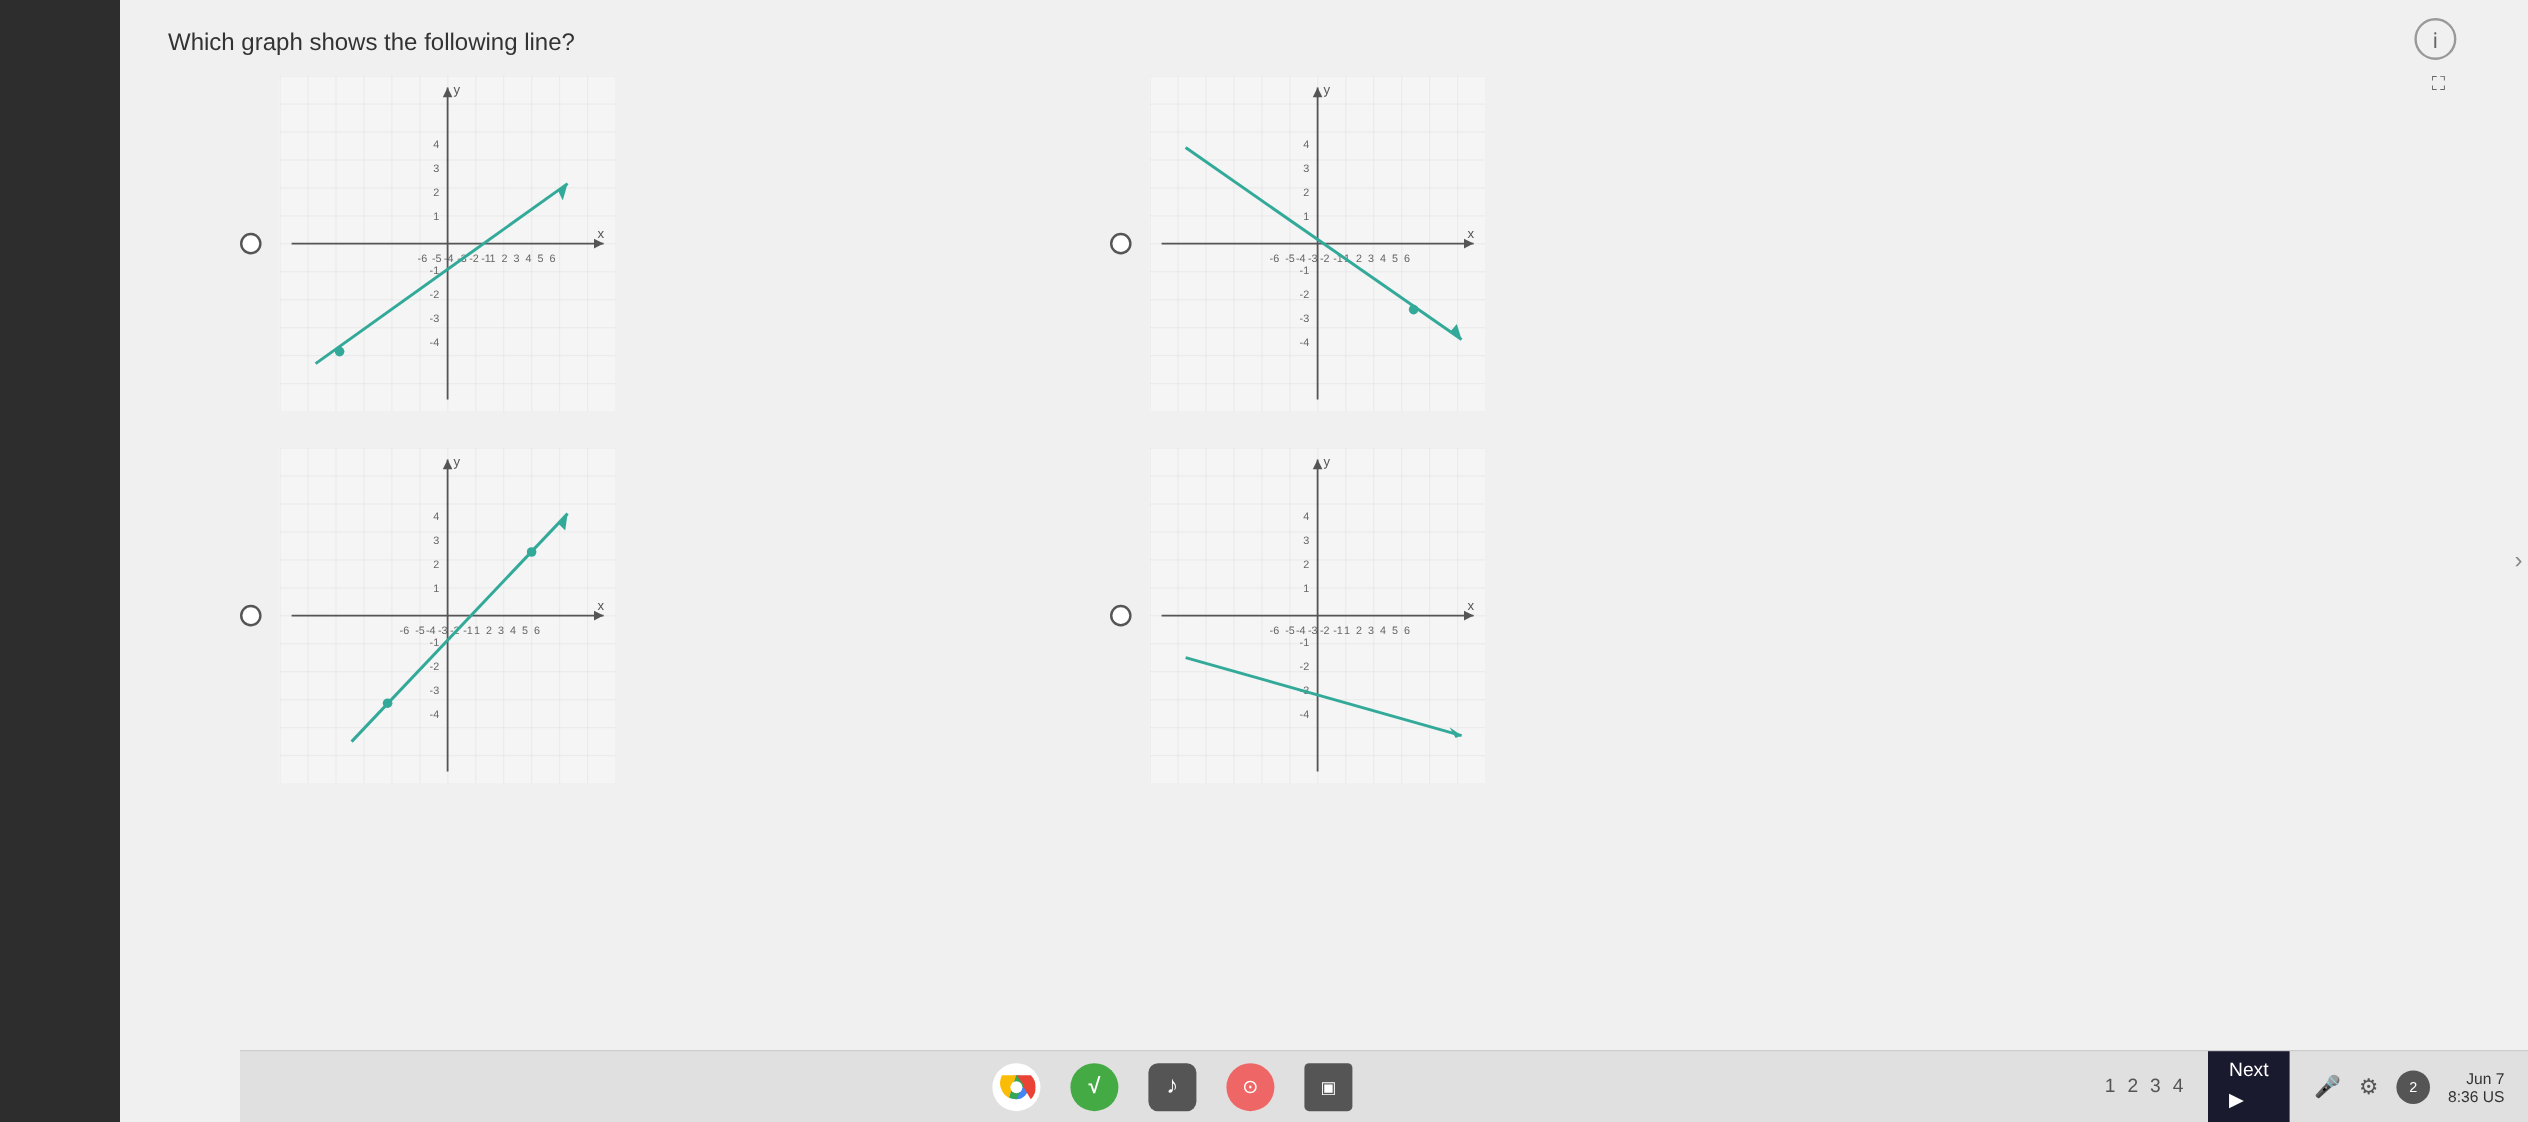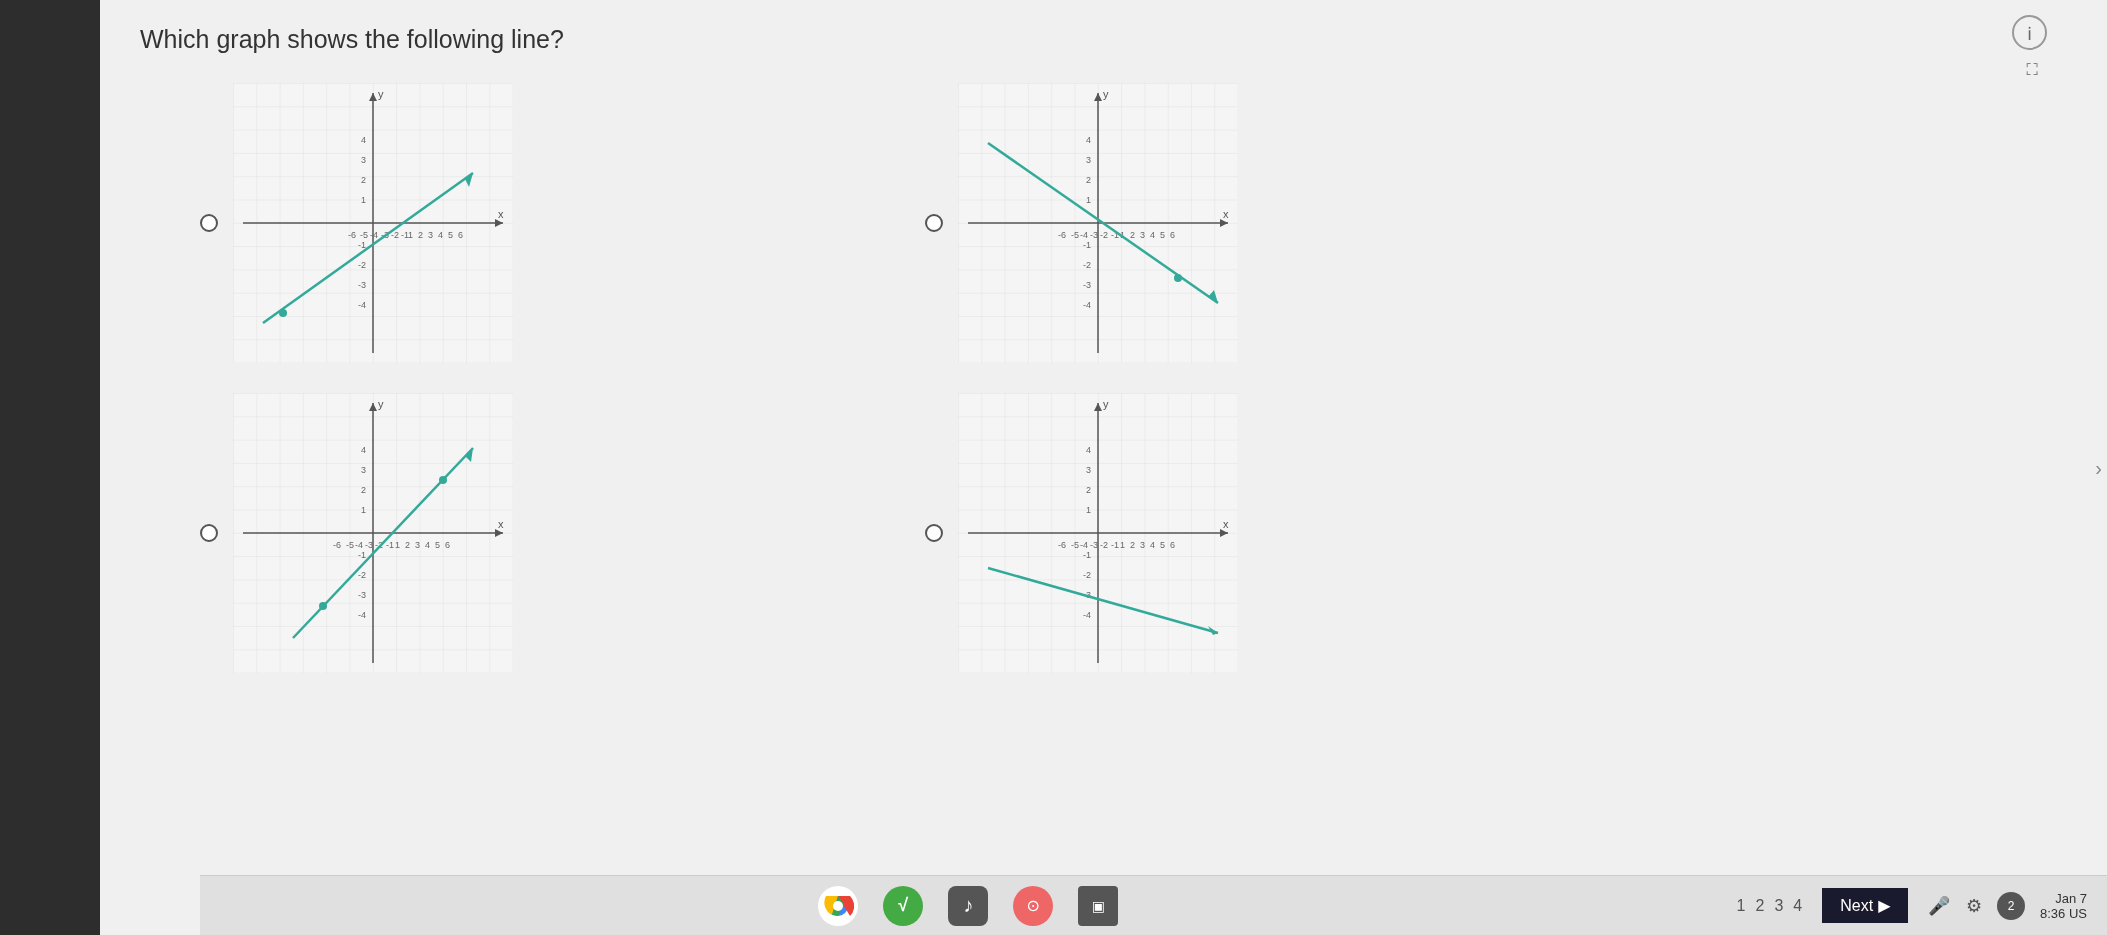--- a/index.html
+++ b/index.html
@@ -17,23 +17,23 @@
       background: #2d2d2d;
       flex-shrink: 0;
     }
     .main-content {
       flex: 1;
       background: #f0f0f0;
       padding: 20px 40px;
       position: relative;
     }
     .question-text {
-      font-size: 25px;
+      font-size: 20px;
       color: #333;
-      margin-bottom: 29px;
+      margin-bottom: 15px;
       margin-top: 5px;
     }
     .equation {
       font-size: 26px;
       font-style: italic;
       color: #333;
       margin-bottom: 25px;
       font-family: Georgia, serif;
     }
     .equation sup { font-size: 16px; }
@@ -119,22 +119,23 @@
       color: #555;
     }
     .next-btn {
       background: #1a1a2e;
       color: white;
       padding: 8px 18px;
       border: none;
       font-size: 16px;
       cursor: pointer;
       display: flex;
-      align-items: flex-end;
+      align-items: flex-start;
       gap: 5px;
+      flex-direction: column;
     }
     .info-icon {
       position: absolute;
       top: 15px;
       right: 60px;
       width: 35px;
       height: 35px;
       border-radius: 50%;
       border: 2px solid #999;
       display: flex;
@@ -416,19 +417,19 @@
 
     <div class="taskbar-right">
 
       <span style="font-size: 18px; color: #555; cursor: pointer;">🎤</span>
 
       <span style="font-size: 18px; color: #555; cursor: pointer;">⚙</span>
 
       <div style="width: 28px; height: 28px; background: #555; border-radius: 50%; display: flex; align-items: center; justify-content: center; color: white; font-size: 12px;">2</div>
 
       <div class="time-display">
-        <div>Jan 7</div>
+        <div>Jun 7</div>
         <div>8:36 US</div>
       </div>
     </div>
   </div>
 
 </div>
 
 </body></html>

